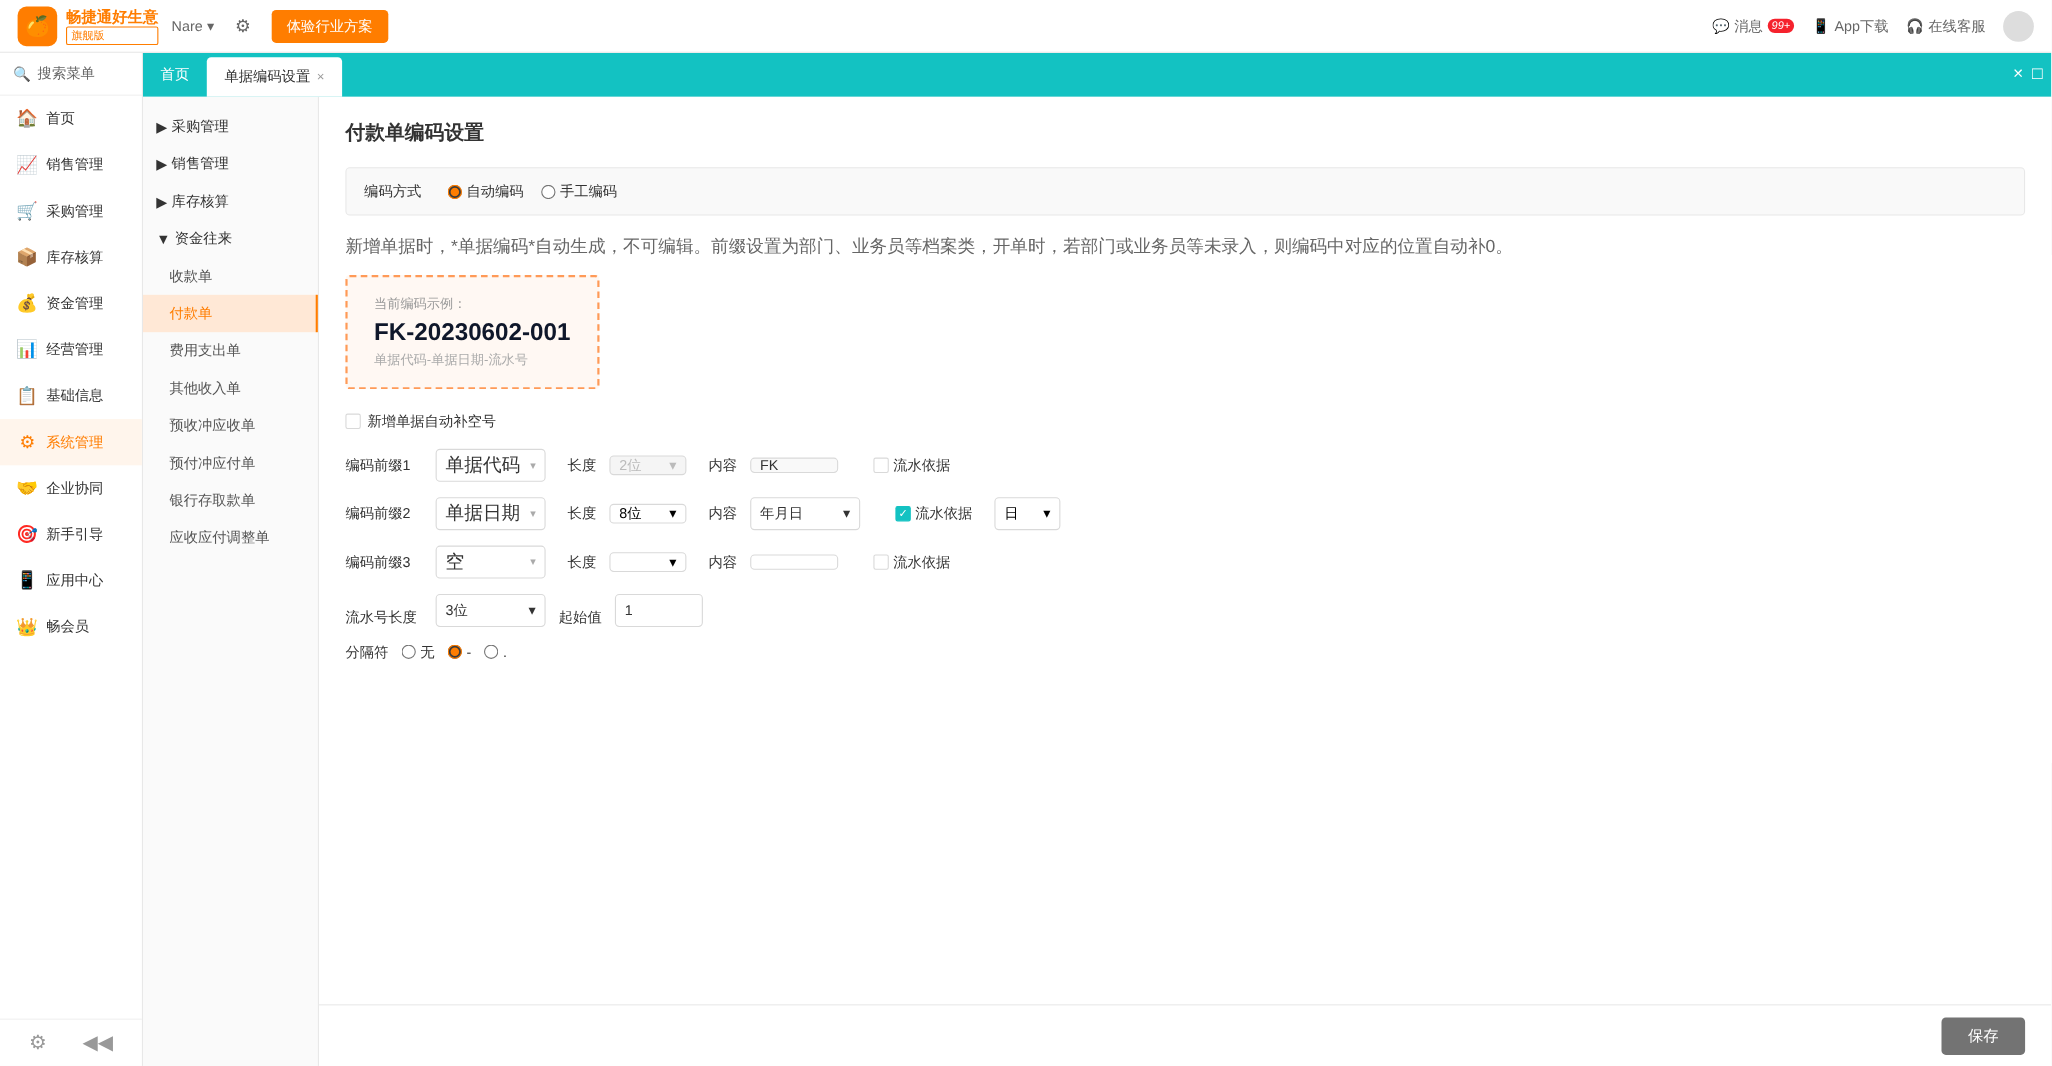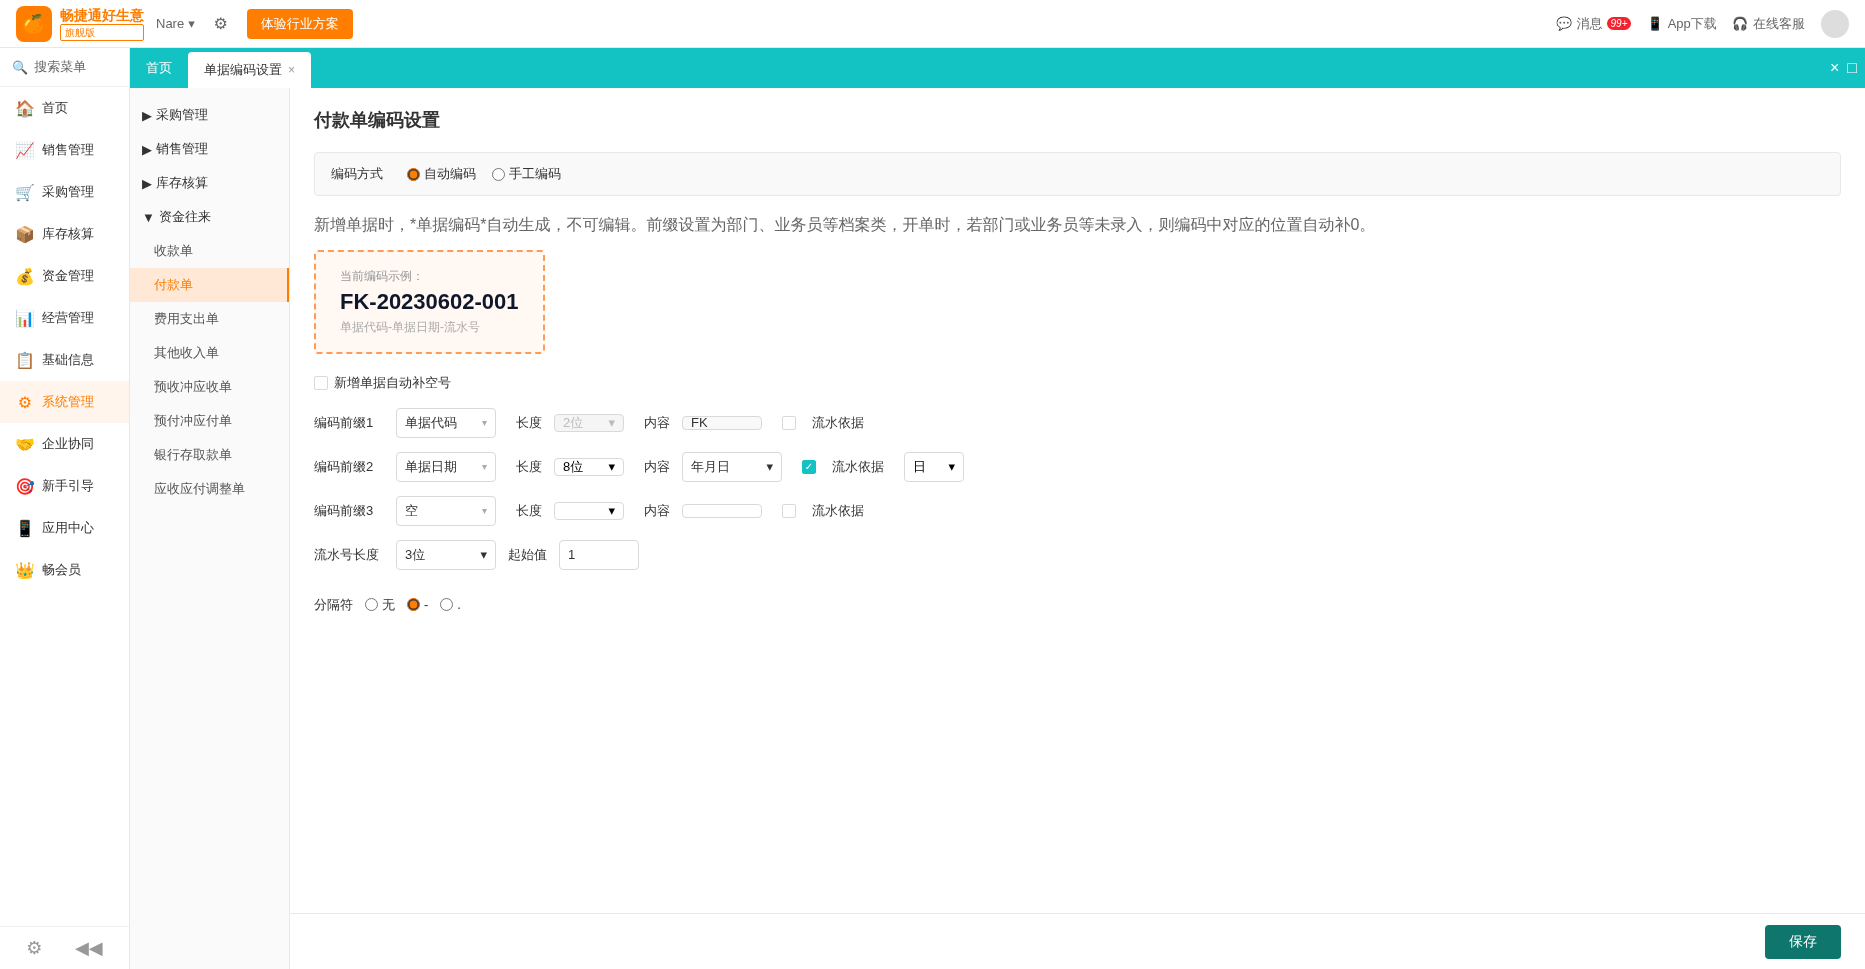--- a/index.html
+++ b/index.html
@@ -93,55 +93,55 @@
     .code-preview .preview-code { font-size: 22px; font-weight: bold; color: #0f172a; }
     .code-preview .preview-desc { font-size: 12px; color: #aaa; margin-top: 4px; }
 
     
     .auto-fill-row { display: flex; align-items: center; gap: 6px; margin-bottom: 16px; font-size: 13px; color: #333; }
 
     
     .form-row { display: flex; align-items: center; gap: 12px; margin-bottom: 14px; }
     .form-label { font-size: 13px; color: #333; width: 70px; flex-shrink: 0; }
     .form-select { height: 30px; border: 1px solid #d9d9d9; border-radius: 4px; padding: 0 8px; font-size: 13px; color: #333; min-width: 100px; display: flex; align-items: center; justify-content: space-between; cursor: pointer; background: #fff; gap: 4px; }
-    .form-select .sel-text { font-size: 13px; }
+    .form-select .sel-text { font-size: 17px; }
     .form-select .sel-arrow { font-size: 10px; color: #aaa; }
     .length-label { font-size: 13px; color: #333; margin-left: 8px; }
     .length-select { height: 18px; border: 1px solid #d9d9d9; border-radius: 4px; padding: 0 8px; font-size: 13px; min-width: 70px; display: flex; align-items: center; justify-content: space-between; cursor: pointer; background: #fff; gap: 4px; }
     .content-label { font-size: 13px; color: #333; margin-left: 8px; }
     .content-input { height: 14px; border: 1px solid #d9d9d9; border-radius: 4px; padding: 0 8px; font-size: 13px; color: #333; width: 80px; background: #f9f9f9; }
     .content-input.empty { background: #fff; }
-    .waterflow-checkbox { display: flex; align-items: center; gap: 16px; font-size: 13px; color: #333; margin-left: 8px; cursor: pointer; }
+    .waterflow-checkbox { display: flex; align-items: center; gap: 4px; font-size: 13px; color: #333; margin-left: 20px; cursor: pointer; }
     .cb { width: 14px; height: 14px; border: 1px solid #d9d9d9; border-radius: 2px; display: inline-flex; align-items: center; justify-content: center; }
     .cb.checked { background: #13c2c2; border-color: #13c2c2; color: white; font-size: 10px; }
     .period-select { height: 30px; border: 1px solid #d9d9d9; border-radius: 4px; padding: 0 8px; font-size: 13px; min-width: 60px; display: flex; align-items: center; justify-content: space-between; cursor: pointer; background: #fff; margin-left: 8px; gap: 4px; }
 
     
-    .serial-row { display: flex; align-items: center; gap: 12px; margin-bottom: 26px; }
+    .serial-row { display: flex; align-items: flex-end; gap: 12px; margin-bottom: 14px; }
     .start-input { height: 30px; border: 1px solid #d9d9d9; border-radius: 4px; padding: 0 8px; font-size: 13px; color: #333; width: 80px; }
     .start-label { font-size: 13px; color: #333; }
 
     
     .separator-row { display: flex; align-items: center; gap: 1px; margin-bottom: 14px; }
     .sep-label { font-size: 13px; color: #333; width: 50px; }
     .sep-radio-group { display: flex; align-items: center; gap: 12px; }
     .sep-radio { display: flex; align-items: center; gap: 4px; font-size: 13px; color: #333; cursor: pointer; }
 
     
     .bottom-bar {
       height: 56px;
       background: #fff;
       border-top: 1px solid #e8e8e8;
       display: flex;
       align-items: center;
       justify-content: flex-end;
       padding: 0 24px;
       flex-shrink: 0;
     }
-    .save-btn { background: #0f766e; color: white; border: none; border-radius: 4px; padding: 8px 24px; font-size: 14px; cursor: pointer; }
+    .save-btn { background: #737373; color: white; border: none; border-radius: 4px; padding: 8px 24px; font-size: 14px; cursor: pointer; }
     input[type="radio"] { accent-color: #ff7d00; }
 
     .disabled-select { background: #f5f5f5; color: #bbb; }
   </style>
 </head>
 <body>
 
 <div class="top-bar">
   <div class="top-bar-left">
     <div class="top-bar-logo">

